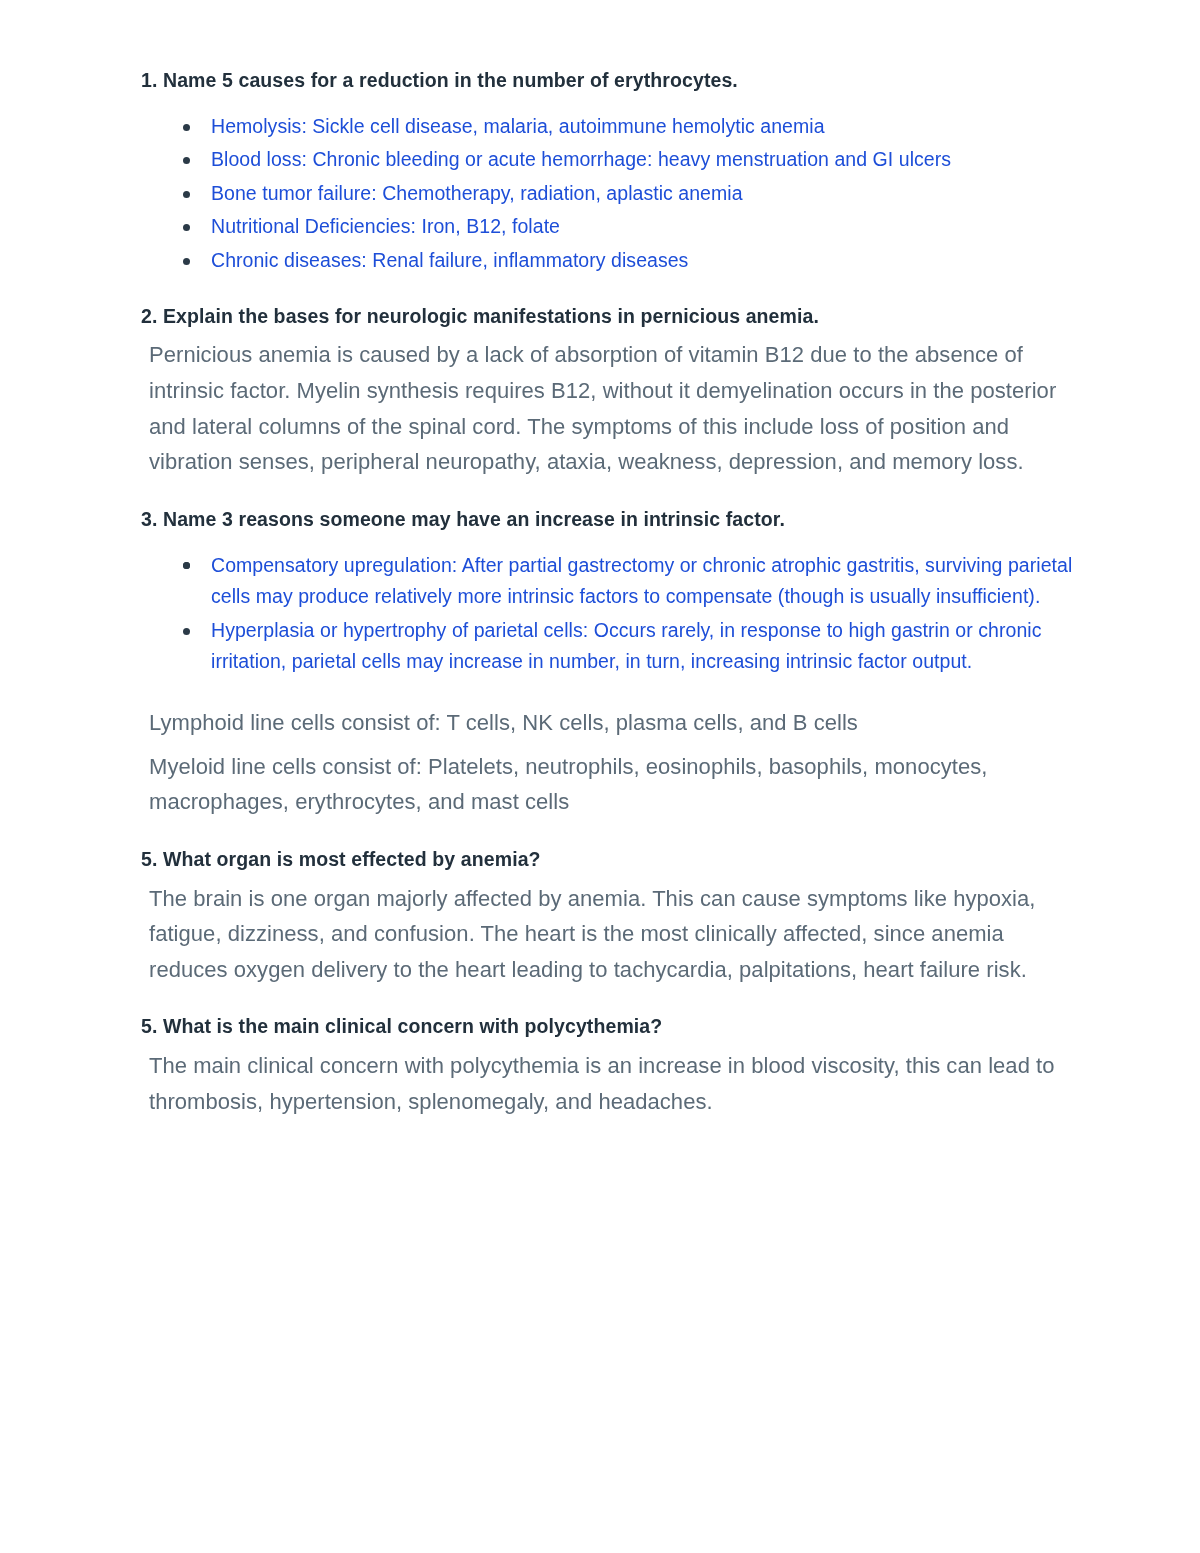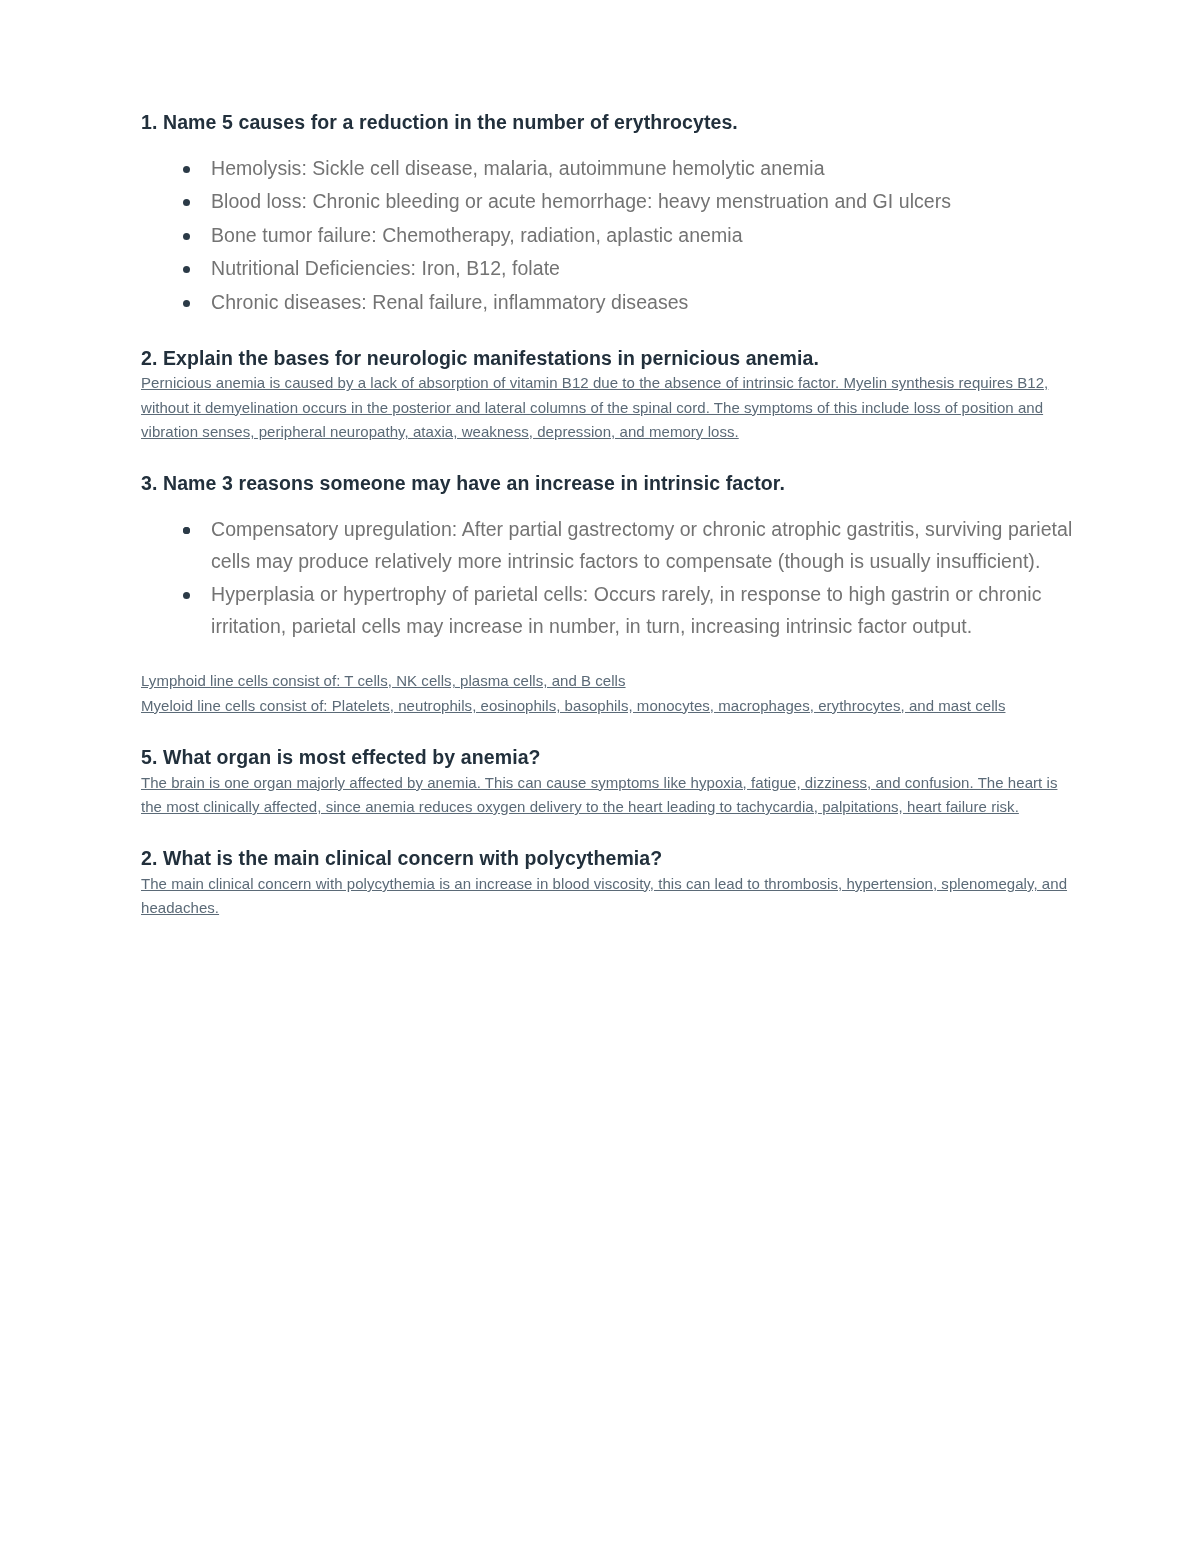--- a/index.html
+++ b/index.html
@@ -12,64 +12,63 @@
     width: 1200px;
     height: 1553px;
     font-family: "Liberation Sans", sans-serif;
     -webkit-font-smoothing: antialiased;
   }
   .page {
     width: 1200px;
     min-height: 1553px;
     background: #ffffff;
     box-sizing: border-box;
-    padding: 110px 125px 60px 141px;
+    padding: 68px 125px 60px 141px;
   }
   .doc-body {
     width: 934px;
   }
   h2.q-heading {
     font-size: 19.5px;
     font-weight: bold;
     color: #22303c;
     letter-spacing: 0.1px;
     margin: 0;
     padding: 0;
     line-height: 1.32;
   }
   .q-block {
     margin: 0 0 0 0;
   }
   .q-block + .q-block {
     margin-top: 27px;
   }
   p.body-text {
-    font-size: 15px;
+    font-size: 22px;
     color: #5b6a77;
     line-height: 1.62;
-    margin: 0;
+    margin: 8px;
     padding: 0;
     letter-spacing: 0.05px;
-    text-decoration: underline;
   }
   .heading-gap {
     margin-top: 21px;
   }
   .para-gap {
     margin-top: 19px;
   }
   ul.bullet-list {
     list-style: none;
     margin: 17px 0 0 0;
     padding: 0 0 0 42px;
   }
   ul.bullet-list li {
     position: relative;
     font-size: 19.5px;
-    color: #737373;
+    color: #1d4ed8;
     line-height: 1.62;
     padding-left: 28px;
     margin: 0 0 2px 0;
     letter-spacing: 0.05px;
   }
   ul.bullet-list li .bullet-dot {
     position: absolute;
     left: 0;
     top: 0.66em;
     width: 7px;
@@ -114,18 +113,18 @@
       <p class="body-text heading-gap">Lymphoid line cells consist of: T cells, NK cells, plasma cells, and B cells</p>
       <p class="body-text para-gap">Myeloid line cells consist of: Platelets, neutrophils, eosinophils, basophils, monocytes, macrophages, erythrocytes, and mast cells</p>
     </section>
 
     <section class="q-block">
       <h2 class="q-heading">5. What organ is most effected by anemia?</h2>
       <p class="body-text heading-gap">The brain is one organ majorly affected by anemia. This can cause symptoms like hypoxia, fatigue, dizziness, and confusion. The heart is the most clinically affected, since anemia reduces oxygen delivery to the heart leading to tachycardia, palpitations, heart failure risk.</p>
     </section>
 
     <section class="q-block">
-      <h2 class="q-heading">2. What is the main clinical concern with polycythemia?</h2>
+      <h2 class="q-heading">5. What is the main clinical concern with polycythemia?</h2>
       <p class="body-text heading-gap">The main clinical concern with polycythemia is an increase in blood viscosity, this can lead to thrombosis, hypertension, splenomegaly, and headaches.</p>
     </section>
 
   </div>
 </div>
 
 </body></html>

